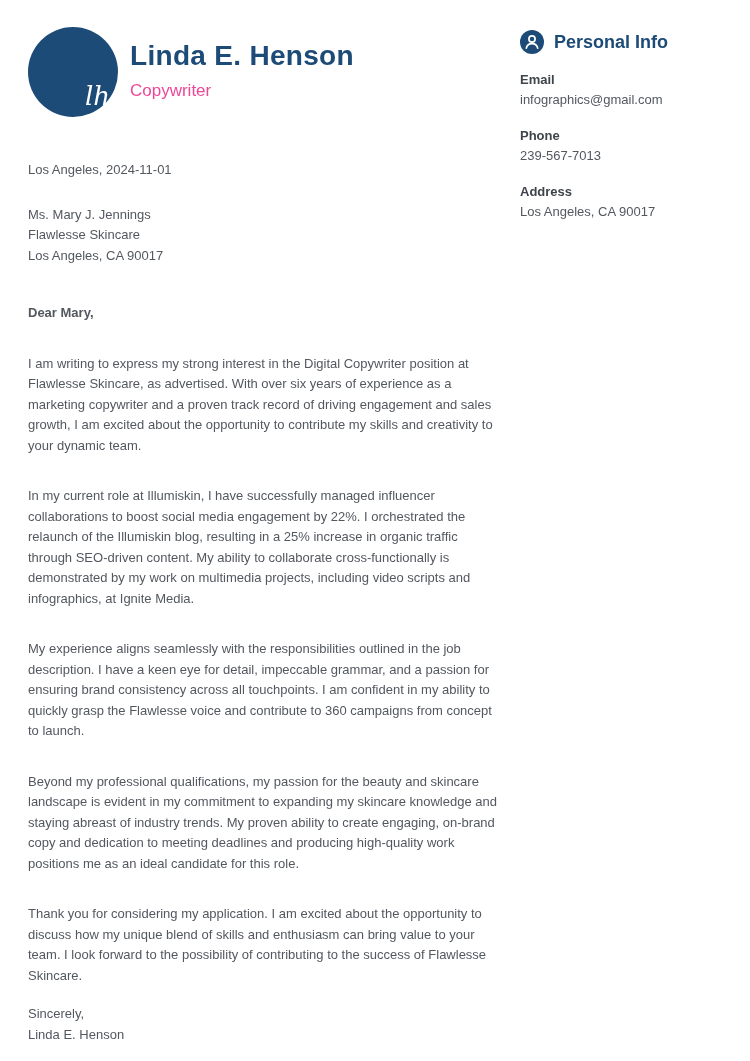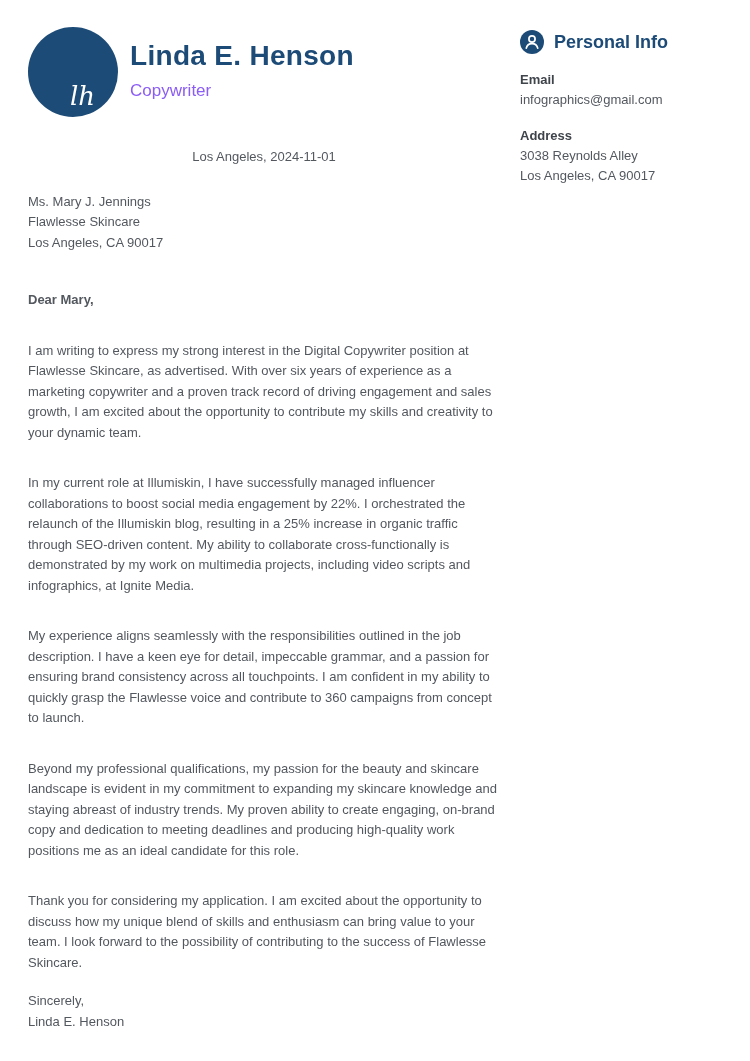--- a/index.html
+++ b/index.html
@@ -25,44 +25,44 @@
   .header { display: flex; align-items: flex-start; gap: 12px; }
   .avatar {
     width: 90px; height: 90px;
     border-radius: 50%;
     background: #1d4b77;
     position: relative;
     flex: 0 0 90px;
   }
   .avatar .initials {
     position: absolute;
-    right: 23px; bottom: 8px;
+    right: 8px; bottom: 8px;
     color: #ffffff;
     font-family: "DejaVu Serif", serif;
     font-style: italic;
     font-size: 26px;
     line-height: 1;
   }
   .header-text { padding-top: 14px; }
   .name {
     font-size: 28px;
     font-weight: bold;
     color: #1d4b77;
     letter-spacing: 0.3px;
     line-height: 1.1;
   }
   .job-title {
     margin-top: 9px;
     font-size: 17px;
-    color: #8b5cf6;
+    color: #ec4899;
   }
 
   
   .letter { font-size: 13px; line-height: 20.5px; color: #53585f; }
-  .date-line { margin-top: 30px; text-align: center; }
+  .date-line { margin-top: 43px; }
   .recipient { margin-top: 24px; }
   .salutation { margin-top: 37px; font-weight: bold; }
   .letter p.para { margin-top: 30px; }
   .closing-block { margin-top: 18px; }
 
   
   .sidebar-header { display: flex; align-items: center; gap: 10px; }
   .sidebar-header .icon { width: 24px; height: 24px; flex: 0 0 24px; }
   .sidebar-title {
     font-size: 18px;
@@ -136,22 +136,25 @@
         </svg>
       </span>
       <span class="sidebar-title">Personal Info</span>
     </div>
 
     <div class="info-group">
       <div class="info-label">Email</div>
       <div class="info-value">infographics@gmail.com</div>
     </div>
 
+    <div class="info-group">
+      <div class="info-label">Phone</div>
+      <div class="info-value">239-567-7013</div>
+    </div>
 
     <div class="info-group">
       <div class="info-label">Address</div>
-      <div class="info-value">3038 Reynolds Alley</div>
       <div class="info-value">Los Angeles, CA 90017</div>
     </div>
 
   </div>
 
 </div>
 
 </body></html>

